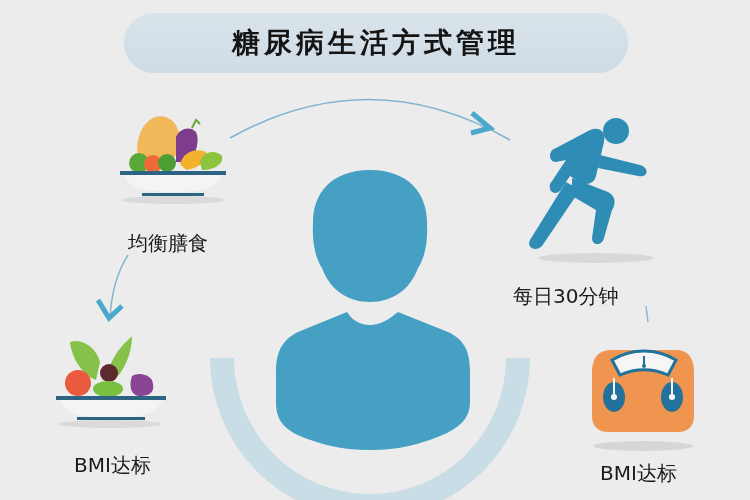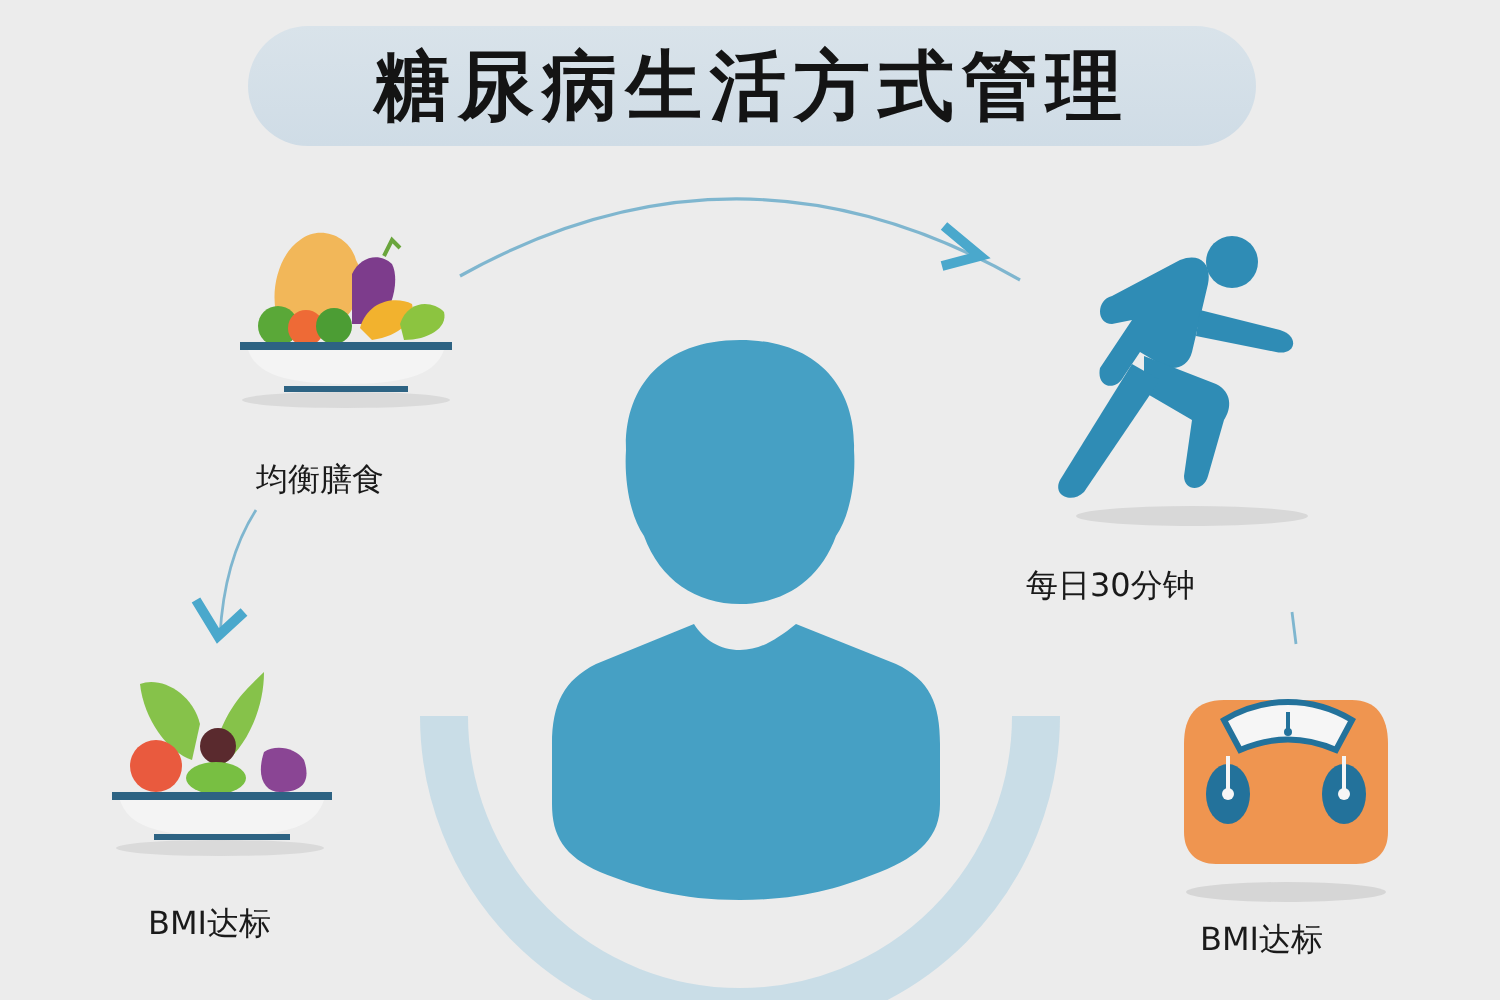--- a/index.html
+++ b/index.html
@@ -11,24 +11,24 @@
   }
   .canvas { position: absolute; left: 0; top: 0; width: 750px; height: 500px; }
   .title-pill {
     position: absolute; left: 124px; top: 13px; width: 504px; height: 60px;
     border-radius: 30px;
     background: linear-gradient(180deg, #d9e3ea 0%, #cfdce6 100%);
     display: flex; align-items: center; justify-content: center;
   }
   .title-text {
     font-family: "DejaVu Sans", sans-serif;
-    font-weight: bold; font-size: 38px; letter-spacing: 4px; color: #141414;
+    font-weight: bold; font-size: 28px; letter-spacing: 4px; color: #141414;
   }
   .label {
-    position: absolute; font-size: 16px; color: #1a1a1a;
+    position: absolute; font-size: 20px; color: #1a1a1a;
     font-family: "DejaVu Sans", sans-serif;
     white-space: nowrap;
   }
   svg { position: absolute; left: 0; top: 0; }
 </style>
 </head>
 <body>
 
 <div class="canvas">
 

